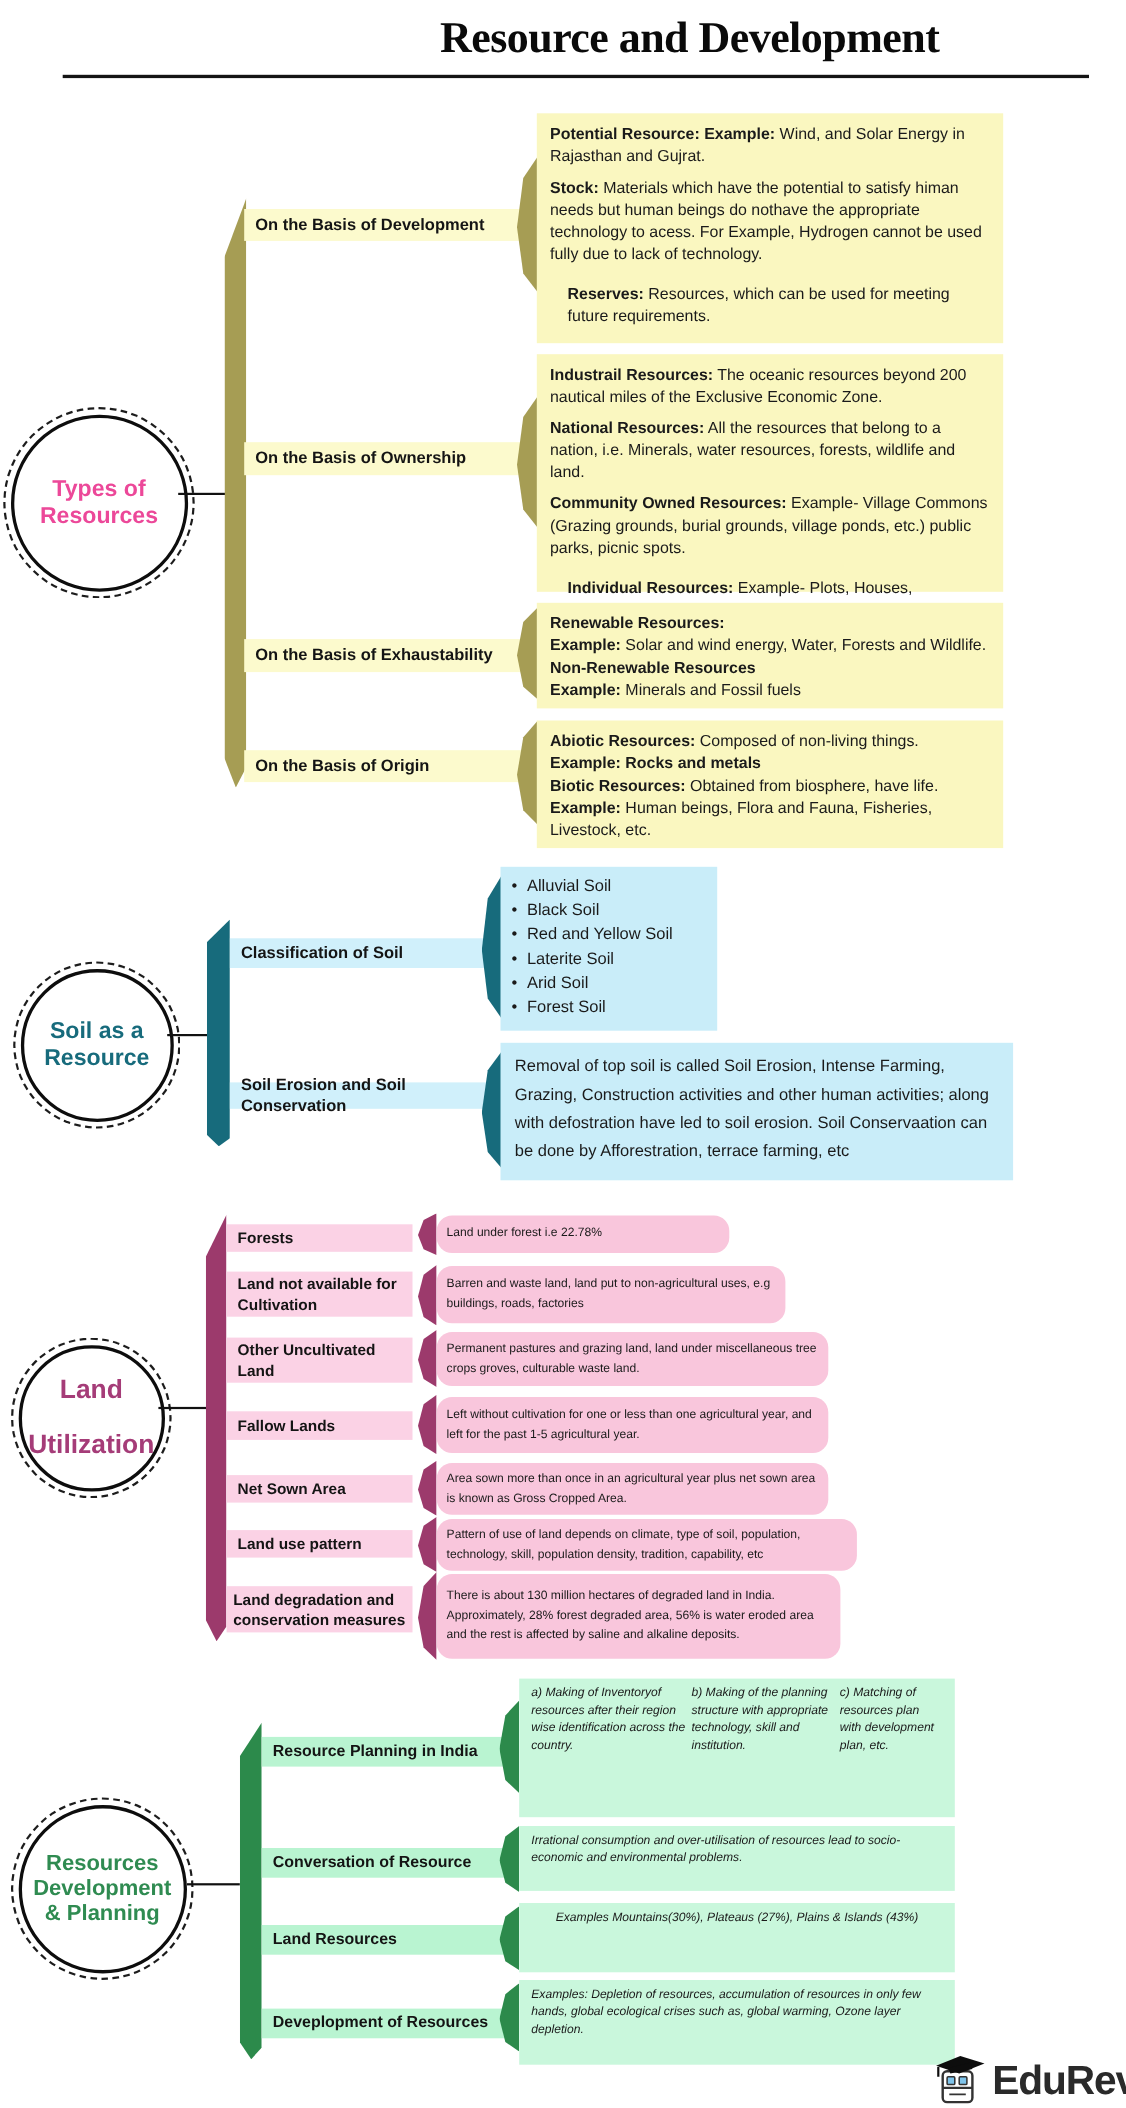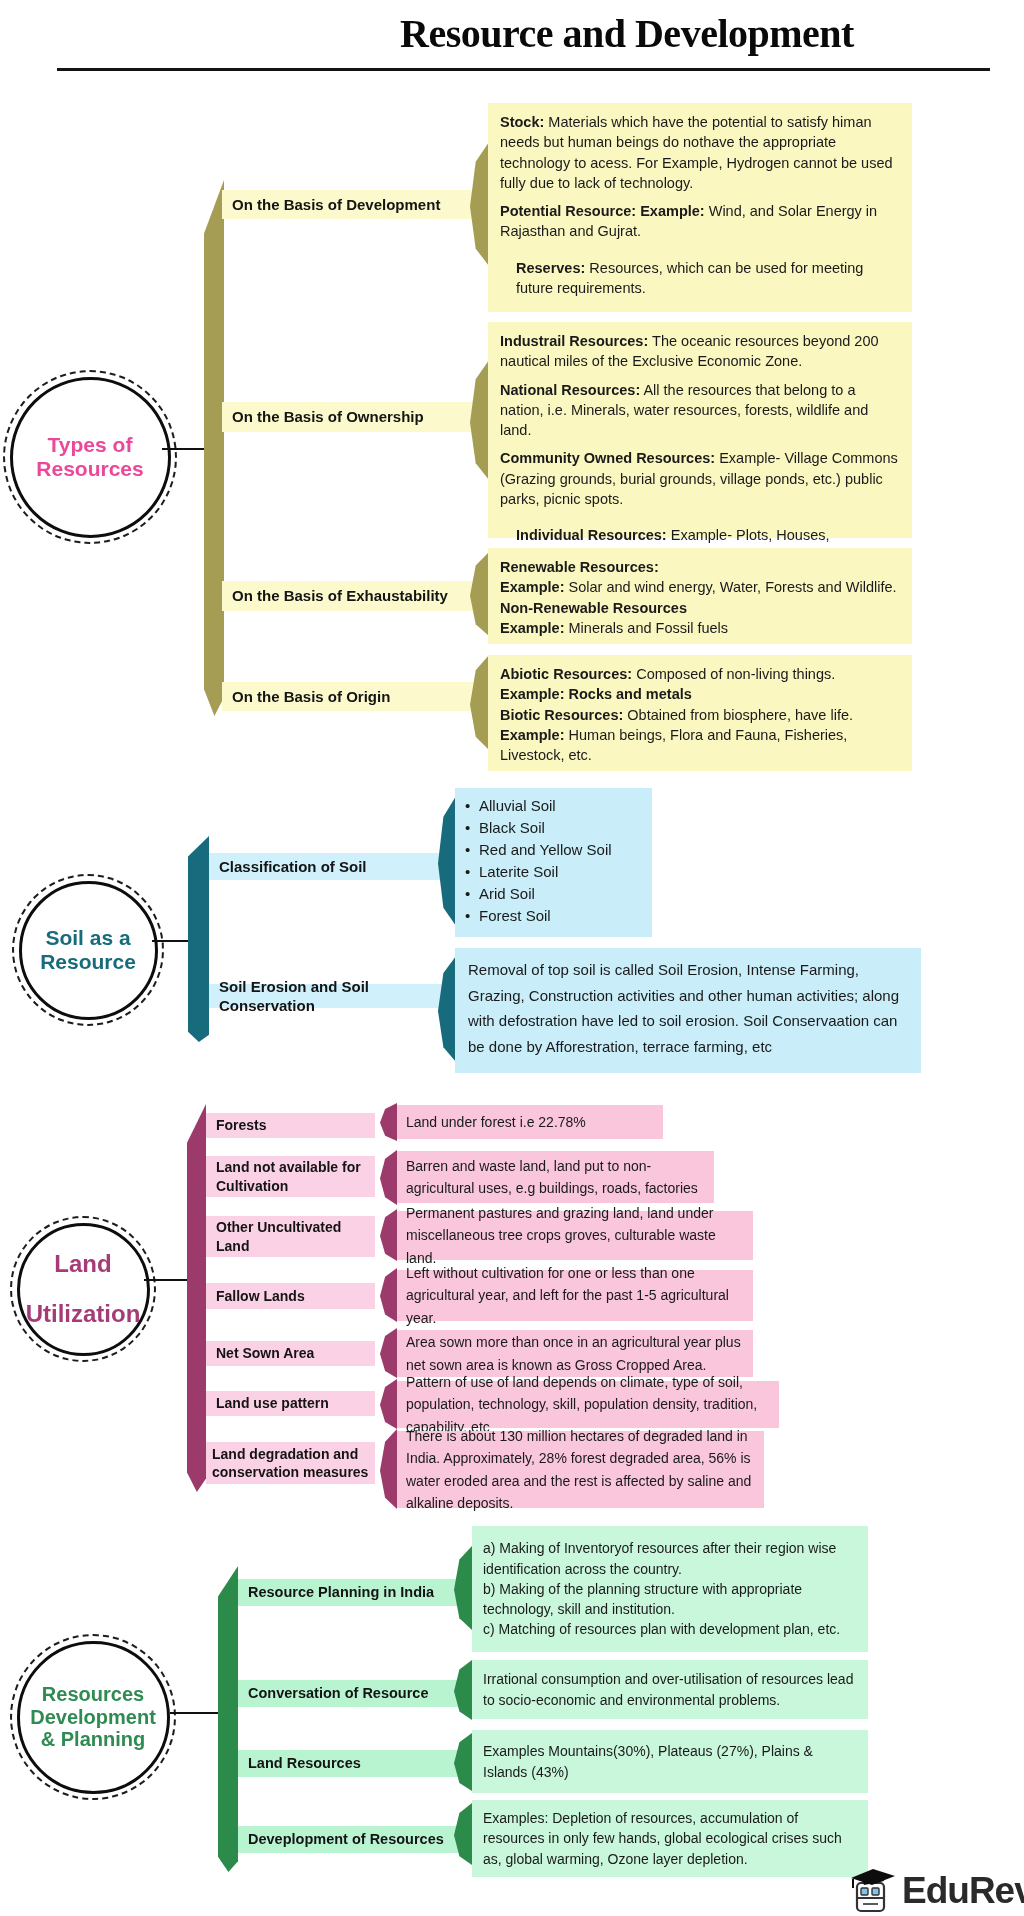--- a/index.html
+++ b/index.html
@@ -21,23 +21,23 @@
   .arrow{position:absolute;clip-path:polygon(100% 0,100% 100%,30% 86%,0 52%,30% 16%);}
   .cbox{position:absolute;box-sizing:border-box;color:#1a1a1a;}
 
   
   .olive-bg{background:#a69d54;} .olive-band{background:#fcfacd;font-size:15px;}
   .ybox{background:#faf7c0;font-size:14.5px;line-height:1.4;padding:9px 12px;}
   .ybox p{margin:0 0 8px 0;} .ybox p:last-child{margin:16px;} .ybox .tight p{margin:0;}
   .teal-bg{background:#176b7c;} .teal-band{background:#d0f0fb;font-size:15px;}
   .cybox{background:#c9edf9;font-size:15px;}
   .mag-bg{background:#9c3a6c;} .pink-band{background:#fbd2e5;font-size:14px;}
-  .pbox{background:#f9c6dc;font-size:14px;line-height:1.6;padding:4px 9px;display:flex;flex-direction:column;justify-content:center;}
+  .pbox{background:#f9c6dc;font-size:11px;line-height:1.6;padding:4px 9px;display:flex;flex-direction:column;justify-content:center;border-radius:14px;}
   .green-bg{background:#2c8a4b;} .green-band{background:#b9f4d1;font-size:14.5px;}
-  .gbox{background:#c9f7dc;font-size:14px;line-height:1.45;padding:6px 11px;display:flex;flex-direction:column;justify-content:center;}
+  .gbox{background:#c9f7dc;font-size:11px;line-height:1.45;padding:6px 11px;display:flex;flex-direction:row;justify-content:center;font-style:italic;}
   .gbox p{margin:0;}
 
   .soil-row{display:flex;line-height:22px;}
   .soil-bullet{width:14px;}
   .footer-logo{position:absolute;left:848px;top:1864px;display:flex;align-items:center;}
   .brand-text{font-weight:bold;font-size:37px;color:#2a2a2a;letter-spacing:-1px;}
 </style>
 </head>
 <body>
 
@@ -67,22 +67,22 @@
   <div class="band olive-band" style="left:222px;top:682px;width:252px;height:29px;">
     <span>On the Basis of Origin</span>
     </div>
 
   <div class="arrow olive-bg" style="left:470px;top:142px;width:19px;height:124px;"></div>
   <div class="arrow olive-bg" style="left:470px;top:360px;width:19px;height:120px;"></div>
   <div class="arrow olive-bg" style="left:470px;top:552px;width:19px;height:84px;"></div>
   <div class="arrow olive-bg" style="left:470px;top:655px;width:19px;height:95px;"></div>
 
   <div class="cbox ybox" style="left:488px;top:103px;width:424px;height:209px;">
+    <p><b>Potential Resource: Example:</b> <span>Wind, and Solar Energy in Rajasthan and Gujrat.</span></p>
     <p><b>Stock:</b> <span>Materials which have the potential to satisfy himan needs but human beings do nothave the appropriate technology to acess. For Example, Hydrogen cannot be used fully due to lack of technology.</span></p>
-    <p><b>Potential Resource: Example:</b> <span>Wind, and Solar Energy in Rajasthan and Gujrat.</span></p>
     <p><b>Reserves:</b> <span>Resources, which can be used for meeting future requirements.</span></p>
   </div>
 
   <div class="cbox ybox" style="left:488px;top:322px;width:424px;height:216px;">
     <p><b>Industrail Resources:</b> <span>The oceanic resources beyond 200 nautical miles of the Exclusive Economic Zone.</span></p>
     <p><b>National Resources:</b> <span>All the resources that belong to a nation, i.e. Minerals, water resources, forests, wildlife and land.</span></p>
     <p><b>Community Owned Resources:</b> <span>Example- Village Commons (Grazing grounds, burial grounds, village ponds, etc.) public parks, picnic spots.</span></p>
     <p><b>Individual Resources:</b> <span>Example- Plots, Houses, Plantation, pasture lands, ponds, water in wells.</span></p>
   </div>
 

